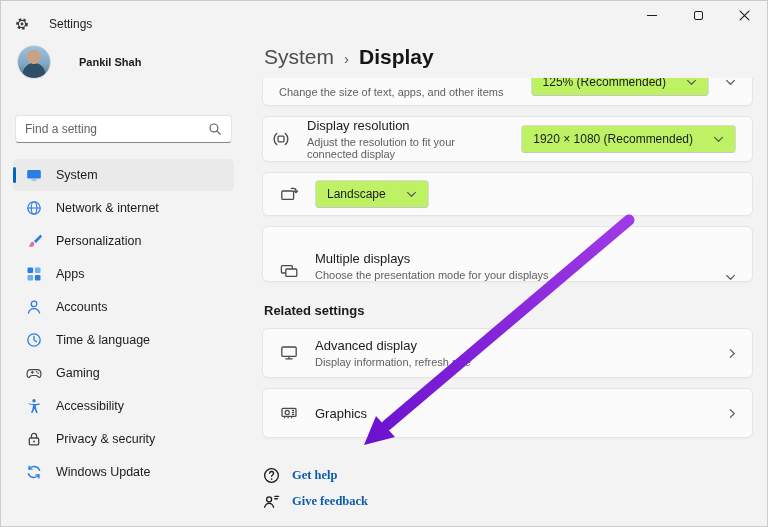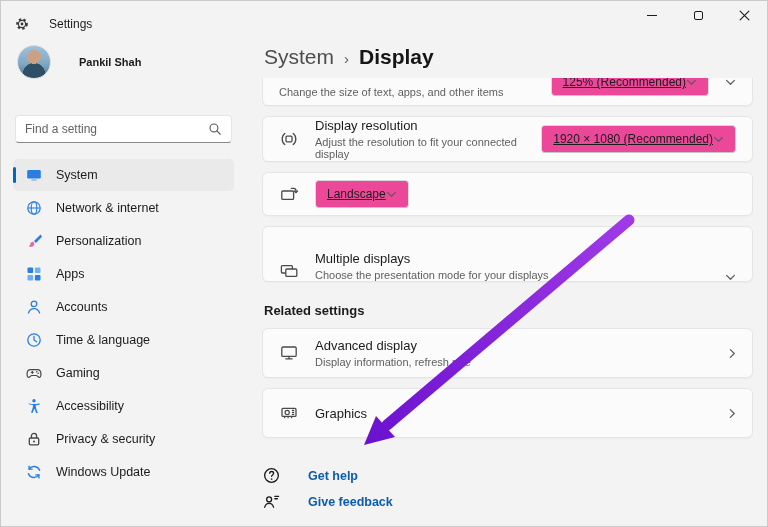--- a/index.html
+++ b/index.html
@@ -51,35 +51,35 @@
   .bc-sep { font-size:15px; color:#5a5a5a; }
   .bc-current { font-size:21px; font-weight:700; color:#161616; }
   .scroll { flex:1; overflow:hidden; position:relative; }
 
   .card { background:#fbfbfb; border:1px solid #e5e5e5; border-radius:6px; display:flex;
     align-items:center; padding:0 16px; gap:16px; box-shadow:0 1px 2px rgba(0,0,0,.03); }
   .card + .card { margin-top:10px; }
   .texts { flex:1; display:flex; flex-direction:column; gap:3px; min-width:0; }
   .card-title { font-size:13px; color:#1b1b1b; }
   .card-sub { font-size:11px; color:#5f5f5f; }
-  .h46 { height:46px; } .h44 { height:44px; } .h56 { height:56px;align-items:flex-end; } .h50 { height:50px; }
+  .h46 { height:46px;padding-left:8px; } .h44 { height:44px; } .h56 { height:56px;align-items:flex-end; } .h50 { height:50px; }
   .clipped { height:48px; margin-top:-20px; }
   .clipped .texts { margin-top:20px; }
   .cc-ic { width:20px; height:20px; flex:0 0 20px; display:block; }
 
-  .dropdown { display:flex; align-items:center; background:#ec4899; border:1px solid #d9d9d9;
+  .dropdown { display:flex; align-items:center; gap:20px; background:#bef264; border:1px solid #d9d9d9;
     border-bottom-color:#c6c6c6; border-radius:4px; height:28px; padding:0 11px; font-size:12px;
-    color:#1b1b1b; cursor:pointer; white-space:nowrap;text-decoration:underline; }
+    color:#1b1b1b; cursor:pointer; white-space:nowrap; }
   .chev { width:11px; height:7px; display:block; flex:0 0 11px; }
   .chev-r { width:7px; height:11px; display:block; flex:0 0 7px; }
 
   .related-heading { font-size:13px; font-weight:700; margin:21px 2px 10px; }
 
   .links { margin-top:28px; display:flex; flex-direction:column; gap:7px; }
-  .link-row { display:flex; align-items:center; gap:27px; cursor:pointer; width:max-content; }
+  .link-row { display:flex; align-items:center; gap:11px; cursor:pointer; width:max-content;font-family:Liberation Serif, serif; }
   .link-ic { width:19px; height:19px; flex:0 0 19px; display:block; }
   .link-text { font-size:12.5px; font-weight:700; color:#0b5cad; }
 
   .arrow-overlay { position:absolute; inset:0; width:768px; height:527px; pointer-events:none; z-index:50; }
 </style>
 </head>
 <body>
 
 <div class="window">
 

